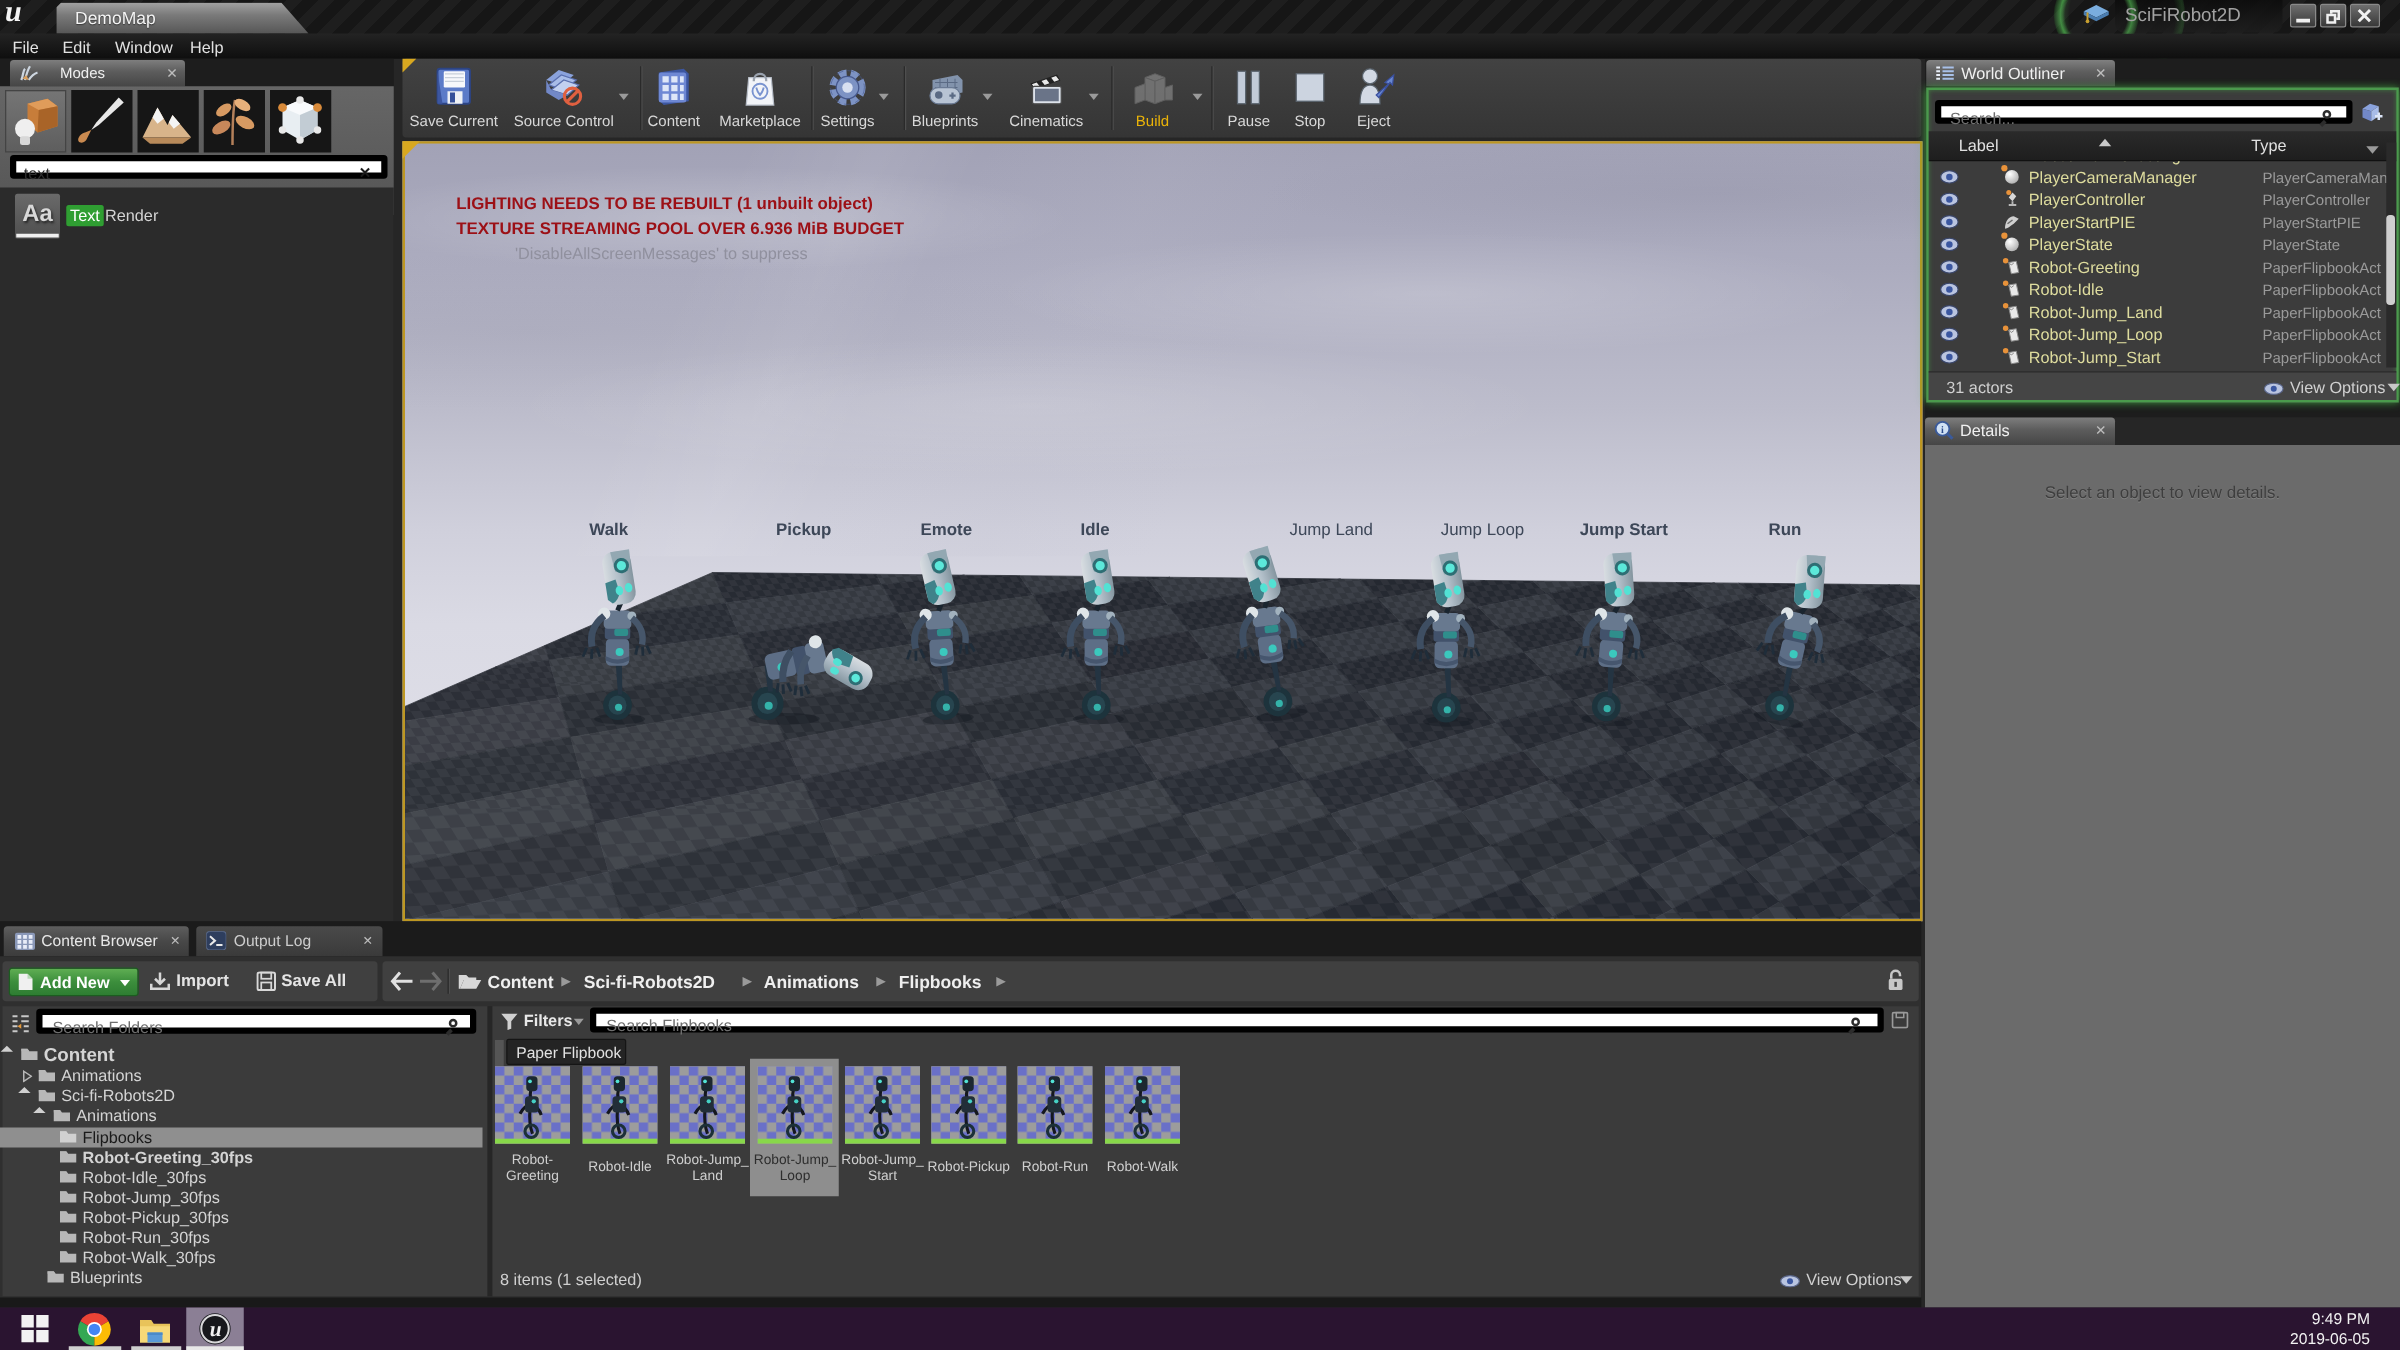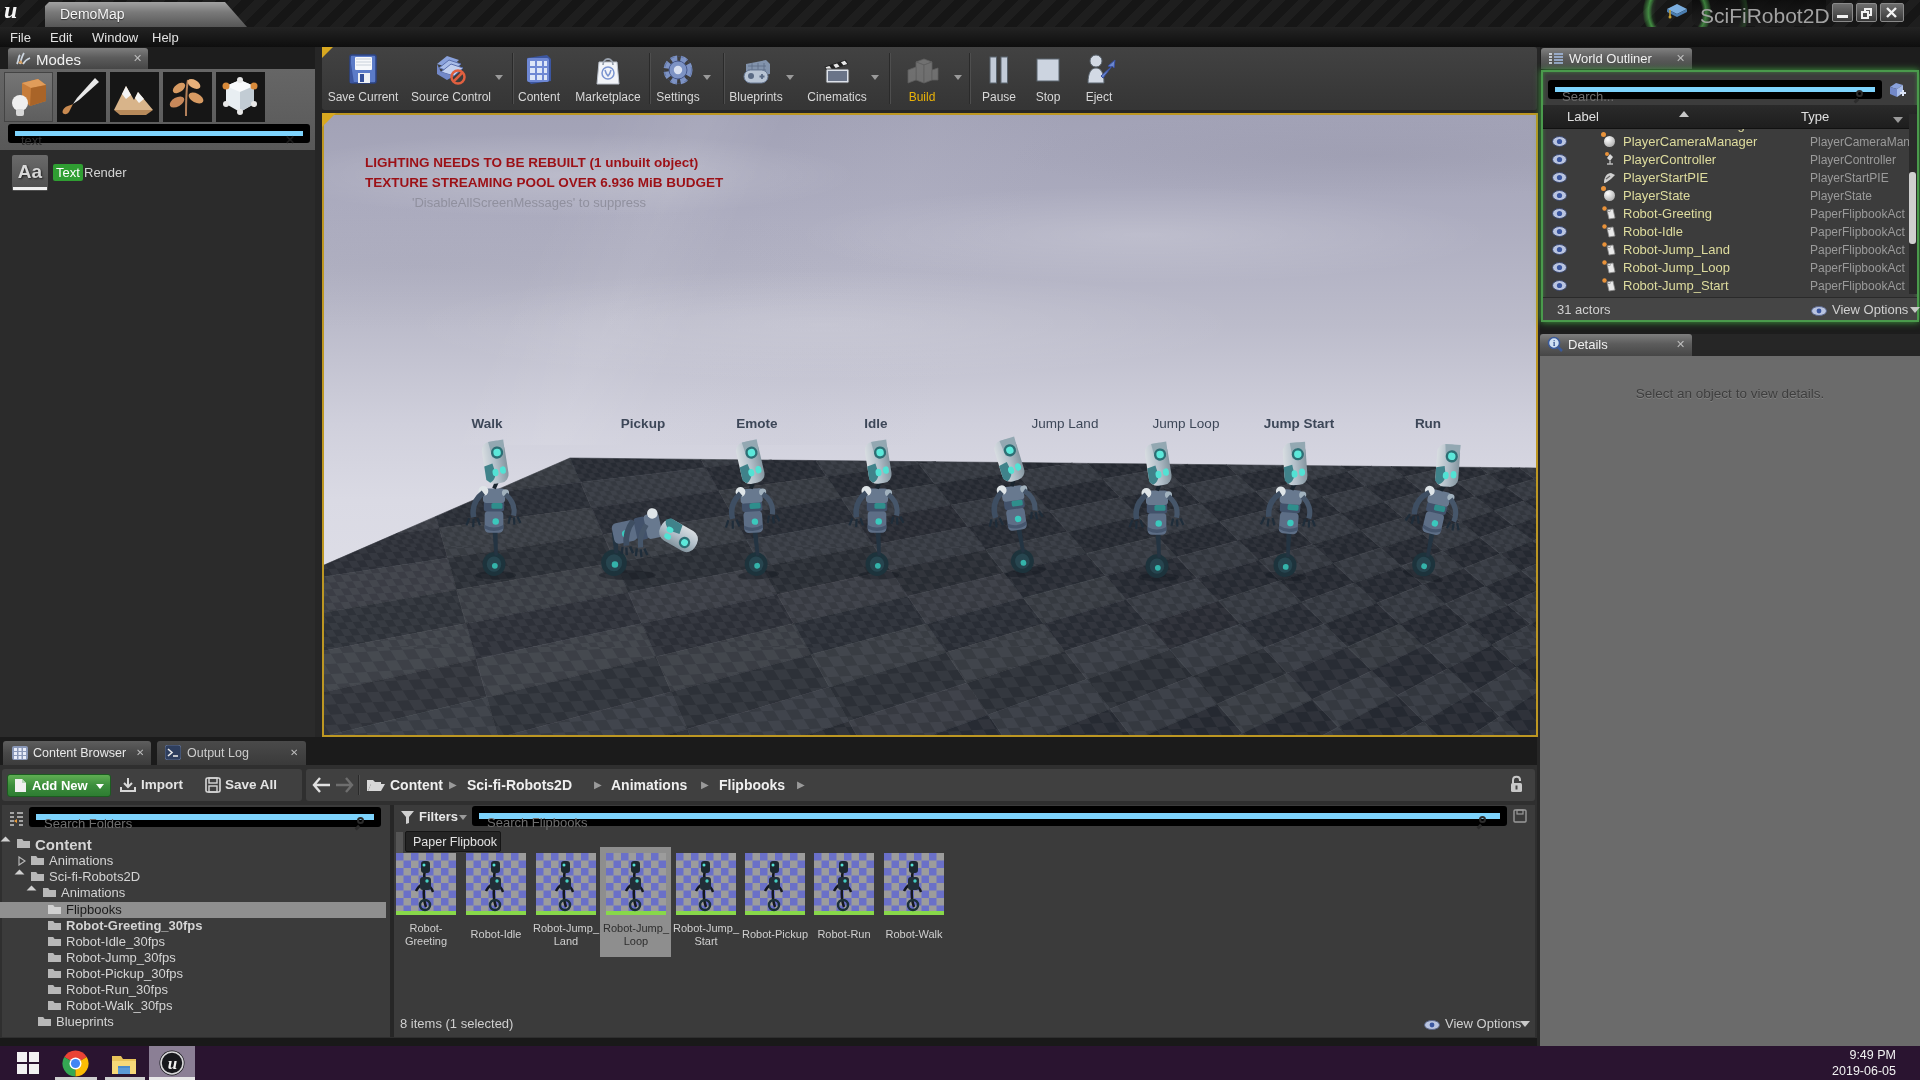--- a/index.html
+++ b/index.html
@@ -2,22 +2,22 @@
 <html><head><meta charset="utf-8">
 <style>
 *{margin:0;padding:0;box-sizing:border-box}
 html,body{width:1920px;height:1080px;overflow:hidden;background:#262626;
   font-family:"Liberation Sans",sans-serif;-webkit-font-smoothing:antialiased;}
 #root{position:absolute;left:0;top:0;width:1920px;height:1080px}
 .abs{position:absolute}
 .tab{position:absolute;border-radius:3px 3px 0 0;
   background:linear-gradient(#8f8f8f,#6e6e6e 45%,#515151);color:#f0f0f0}
 .tabx{color:#bdbdbd;font-size:11px}
-.sbox{position:absolute;background:#7dd3fc;border-radius:3px;
-  border:7px solid #000000;color:#6e6e6e;font-size:13px}
+.sbox{position:absolute;background:#ffffff;border-radius:3px;
+  border:5px solid #000000;color:#6e6e6e;font-size:13px}
 .mag{position:absolute;width:7px;height:7px;border:2px solid #2c2c2c;border-radius:50%}
 .mag:after{content:"";position:absolute;width:2.5px;height:5px;background:#2c2c2c;
   left:-3px;top:6px;transform:rotate(45deg)}
 .sep{position:absolute;width:1px;background:#2a2a2a;box-shadow:1px 0 0 #4e4e4e}
 .dd{display:inline-block;width:0;height:0;border-left:4px solid transparent;
   border-right:4px solid transparent;border-top:5px solid #9a9a9a;vertical-align:middle}
 .crumb{color:#efefef;font-weight:bold;font-size:14px}
 .carrow{color:#9a9a9a;font-size:10px}
 </style></head>
 <body>
@@ -36,21 +36,21 @@
   <div class="abs" style="left:1643px;top:-22px;width:68px;height:68px;border-radius:50%;
     background:radial-gradient(circle,rgba(80,200,80,0) 52%,rgba(95,215,95,0.55) 60%,rgba(60,160,60,0.18) 70%,rgba(60,160,60,0) 78%)"></div>
   <div class="abs" style="left:1648px;top:-38px;width:100px;height:100px;border-radius:50%;
     background:radial-gradient(circle,rgba(80,200,80,0) 60%,rgba(80,190,80,0.2) 68%,rgba(60,160,60,0) 78%)"></div>
   <svg class="abs" style="left:1666px;top:3px" width="22" height="19" viewBox="0 0 22 19">
     <polygon points="11,1 21,6 11,11 1,6" fill="#7aadde"></polygon>
     <polygon points="11,11 21,6 21,9 11,14 1,9 1,6" fill="#4a7db0"></polygon>
     <path d="M4,7 L4,13" stroke="#c8a030" stroke-width="1.5"></path>
     <circle cx="4" cy="14" r="1.5" fill="#c8a030"></circle>
   </svg>
-  <div class="abs" style="left:1700px;top:4px;font-size:21px;color:#a2a2a2">SciFiRobot2D</div>
+  <div class="abs" style="left:1700px;top:4px;font-size:15px;color:#a2a2a2">SciFiRobot2D</div>
   <div class="abs" style="left:1832px;top:3px;width:21px;height:19px;border:1px solid #8a8a8a;border-radius:2px;background:linear-gradient(#6e6e6e,#383838)">
     <div class="abs" style="left:4px;top:11px;width:11px;height:3px;background:#f0f0f0"></div>
       </div>
   <div class="abs" style="left:1856px;top:3px;width:21px;height:19px;border:1px solid #8a8a8a;border-radius:2px;background:linear-gradient(#6e6e6e,#383838)">
     <div class="abs" style="left:7px;top:4px;width:8px;height:8px;border:2px solid #f0f0f0"></div>
     <div class="abs" style="left:4px;top:7px;width:8px;height:8px;border:2px solid #f0f0f0;background:#4a4a4a"></div>
       </div>
   <div class="abs" style="left:1880px;top:3px;width:24px;height:19px;border:1px solid #8a8a8a;border-radius:2px;background:linear-gradient(#6e6e6e,#383838)">
     <svg width="22" height="17">
           <path d="M6,4 L15,13 M15,4 L6,13" stroke="#f2f2f2" stroke-width="2.4"></path>
@@ -64,21 +64,21 @@
   <span class="abs" style="left:92px;top:3px">Window</span>
   <span class="abs" style="left:152px;top:3px">Help</span>
 </div>
 
 <div class="abs" style="left:0;top:47px;width:315px;height:690px;background:#1d1d1d">
   <div class="tab" style="left:8px;top:1px;width:140px;height:21px;background:linear-gradient(#7e7e7e,#5c5c5c 45%,#464646)">
     <svg class="abs" style="left:7px;top:3px" width="17" height="15" viewBox="0 0 17 15">
       <path d="M2,13 C4,9 3,6 5,4 M5,13 C6,9 7,5 9,2 M8,13 C10,10 12,8 15,7" stroke="#cdd6e0" stroke-width="1.8" fill="none"></path>
       <path d="M3,12 L8,13 L6,9 Z" fill="#d8a060"></path>
     </svg>
-    <span class="abs" style="left:28px;top:3px;font-size:15px">Modes</span>
+    <span class="abs" style="left:40px;top:3px;font-size:12px">Modes</span>
     <span class="tabx abs" style="left:125px;top:4px">✕</span>
   </div>
   <div class="abs" style="left:0;top:22px;width:315px;height:103px;background:linear-gradient(#666,#555)"></div>
 
   <div class="abs" style="left:4px;top:25px;width:49px;height:50px;background:linear-gradient(#757575,#5e5e5e);border:1px solid #444">
     <svg width="47" height="48" viewBox="0 0 47 48">
       <polygon points="17,10 33,6 41,12 41,28 25,33 17,26" fill="#c77d3a"></polygon>
       <polygon points="17,10 33,6 41,12 26,15" fill="#e09c5a"></polygon>
       <polygon points="26,15 41,12 41,28 25,33" fill="#a96428"></polygon>
       <circle cx="15" cy="30" r="8" fill="#efefef"></circle>

